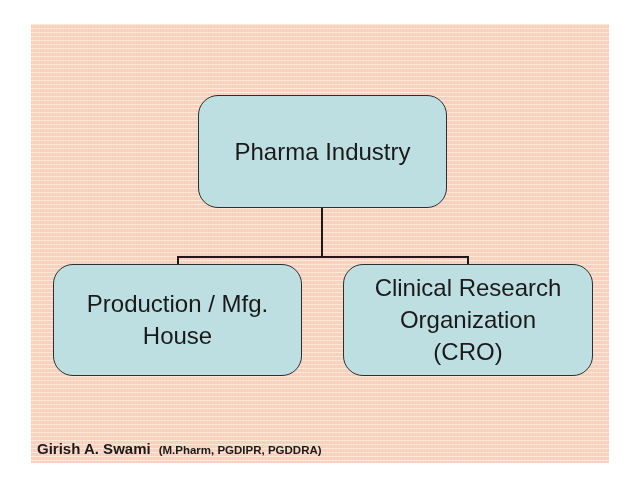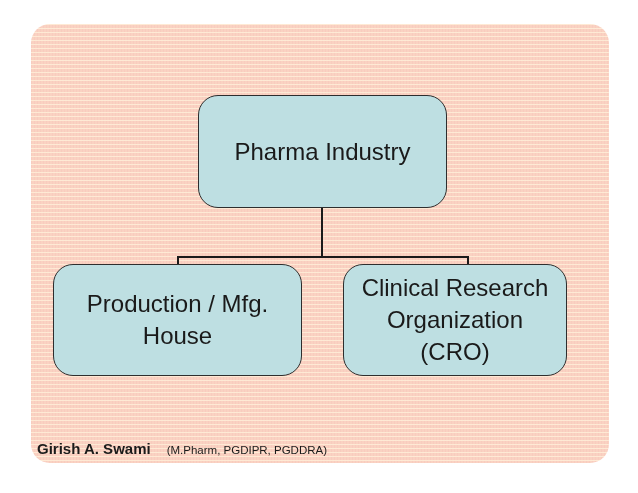--- a/index.html
+++ b/index.html
@@ -22,21 +22,20 @@
     width: 578px;
     height: 439px;
     background-color: var(--slide-background, #fad2c2);
     background-image:
       repeating-linear-gradient(to bottom,
         rgba(255, 238, 216, 0.85) 0px, rgba(255, 238, 216, 0.85) 1px,
         transparent 1px, transparent 4px),
       repeating-linear-gradient(to right,
         rgba(246, 197, 186, 0.45) 0px, rgba(246, 197, 186, 0.45) 1px,
         transparent 1px, transparent 3px);
-    border-radius: 19px;
   }
   .node {
     position: absolute;
     box-sizing: border-box;
     background: var(--node-fill, #bedfe2);
     border: 1.5px solid var(--node-border, #2e2e2e);
     border-radius: 20px;
     display: flex;
     align-items: center;
     justify-content: center;
@@ -54,21 +53,21 @@
   }
   .node-child-left {
     left: 22px;
     top: 240px;
     width: 249px;
     height: 112px;
   }
   .node-child-right {
     left: 312px;
     top: 240px;
-    width: 224px;
+    width: 250px;
     height: 112px;
   }
   .connector {
     position: absolute;
     background: var(--connector, #1a1a1a);
   }
   .conn-stem        { left: 290px; top: 184px; width: 2px;   height: 50px; }
   .conn-horizontal  { left: 146px; top: 232px; width: 292px; height: 2px;  }
   .conn-stub-left   { left: 146px; top: 232px; width: 2px;   height: 10px; }
   .conn-stub-right  { left: 436px; top: 232px; width: 2px;   height: 10px; }
@@ -79,22 +78,22 @@
     color: var(--text, #1a1a1a);
     white-space: nowrap;
   }
   .footer-author {
     font-size: 15px;
     font-weight: bold;
     text-align: right;
   }
   .footer-credentials {
     font-size: 11.5px;
-    font-weight: normal;
-    margin-left: 16px;
+    font-weight: bold;
+    margin-left: 8px;
   }
 </style>
 </head>
 <body>
 
 <div class="canvas">
   <div class="slide">
 
     <div class="node node-root">
       <span>Pharma Industry</span>

